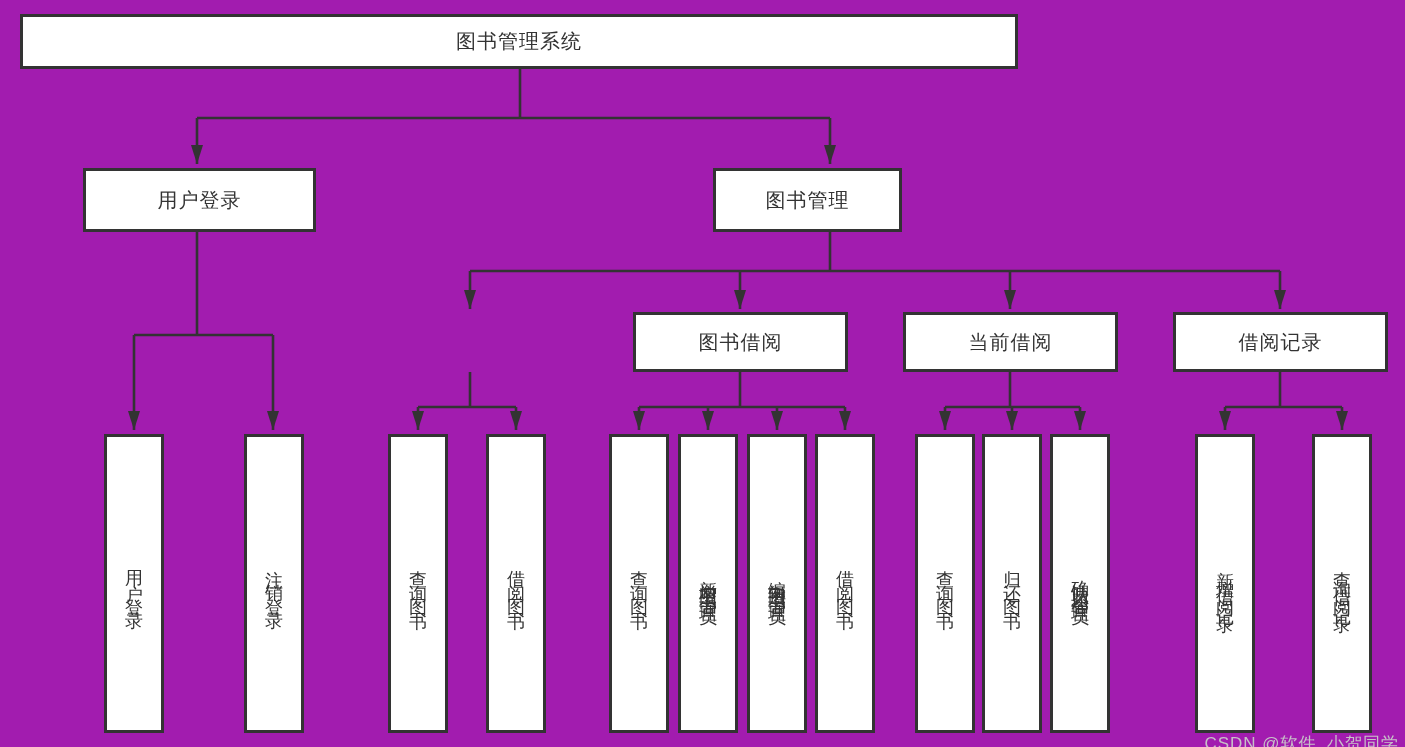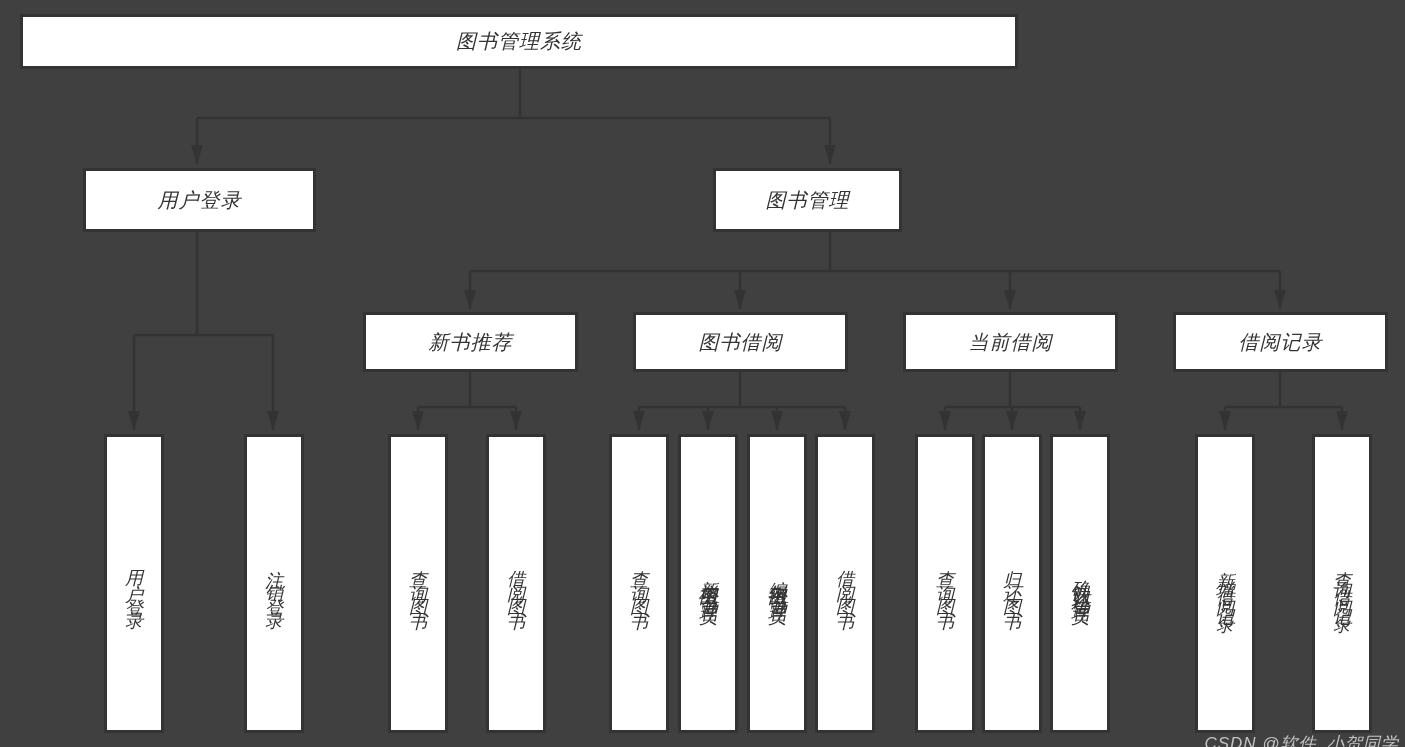--- a/index.html
+++ b/index.html
@@ -1,22 +1,21 @@
 <!DOCTYPE html>
 <html><head>
 <meta charset="utf-8">
 <style>
   html,body{margin:0;padding:0;background:#ffffff;}
   .canvas{
     position:relative;
     width:1405px;height:747px;
-    background:#404040;
+    background:#a21caf;
     font-family:"Liberation Sans","DejaVu Sans",sans-serif;
     overflow:hidden;
-    font-style:italic;
   }
   .connectors{position:absolute;left:0;top:0;width:1405px;height:747px;z-index:1;}
   .node{
     position:absolute;
     background:#ffffff;
     border:3px solid #333333;
     box-sizing:border-box;
     display:flex;align-items:center;justify-content:center;
     color:#333333;
     z-index:2;
@@ -109,23 +108,20 @@
     <span>图书管理</span>
   </div>
 
   <div class="node vbox" style="left:104px;top:434px;width:60px;height:299px;">
     <span class="vtext short">用户登录</span>
   </div>
   <div class="node vbox" style="left:244px;top:434px;width:60px;height:299px;">
     <span class="vtext short">注销登录</span>
   </div>
 
-  <div class="node hbox" style="left:363px;top:312px;width:215px;height:60px;">
-    <span>新书推荐</span>
-  </div>
   <div class="node hbox" style="left:903px;top:312px;width:215px;height:60px;">
     <span>当前借阅</span>
   </div>
   <div class="node hbox" style="left:633px;top:312px;width:215px;height:60px;">
     <span>图书借阅</span>
   </div>
   <div class="node hbox" style="left:1173px;top:312px;width:215px;height:60px;">
     <span>借阅记录</span>
   </div>
 

